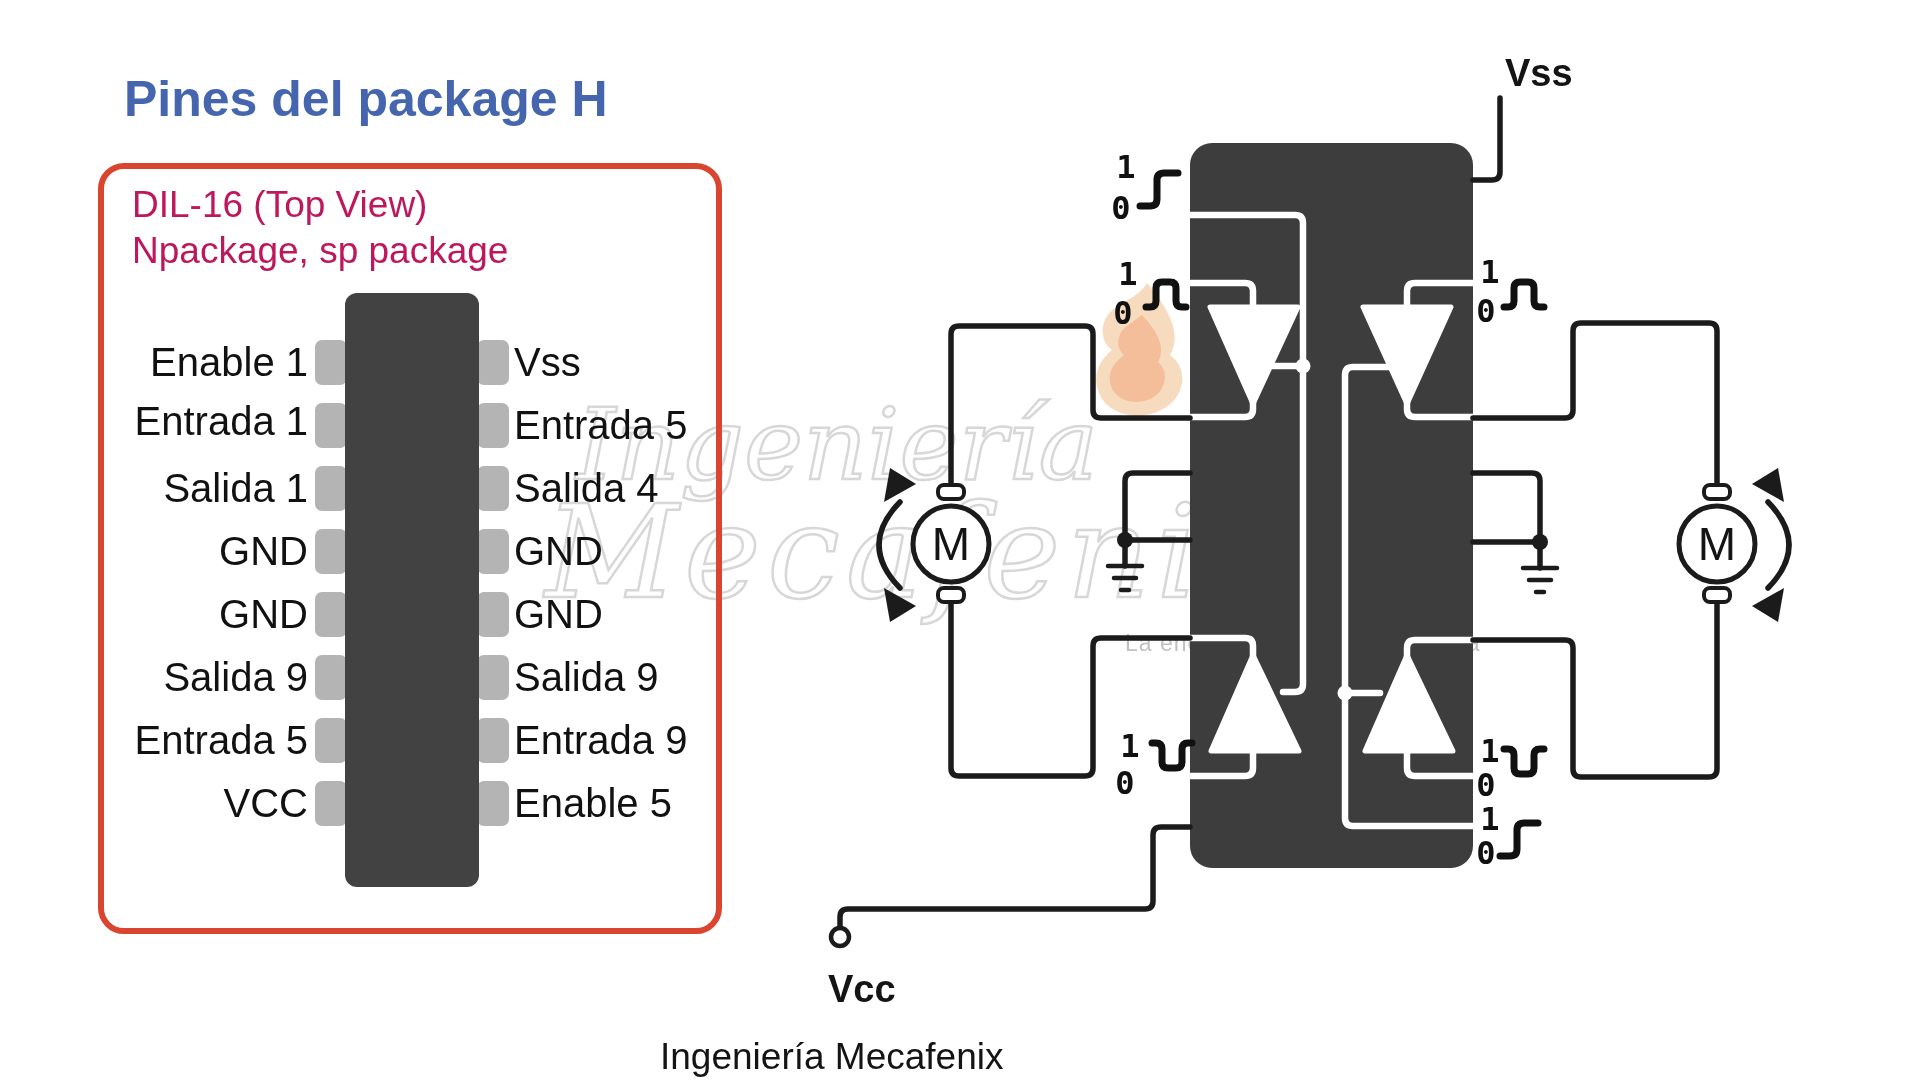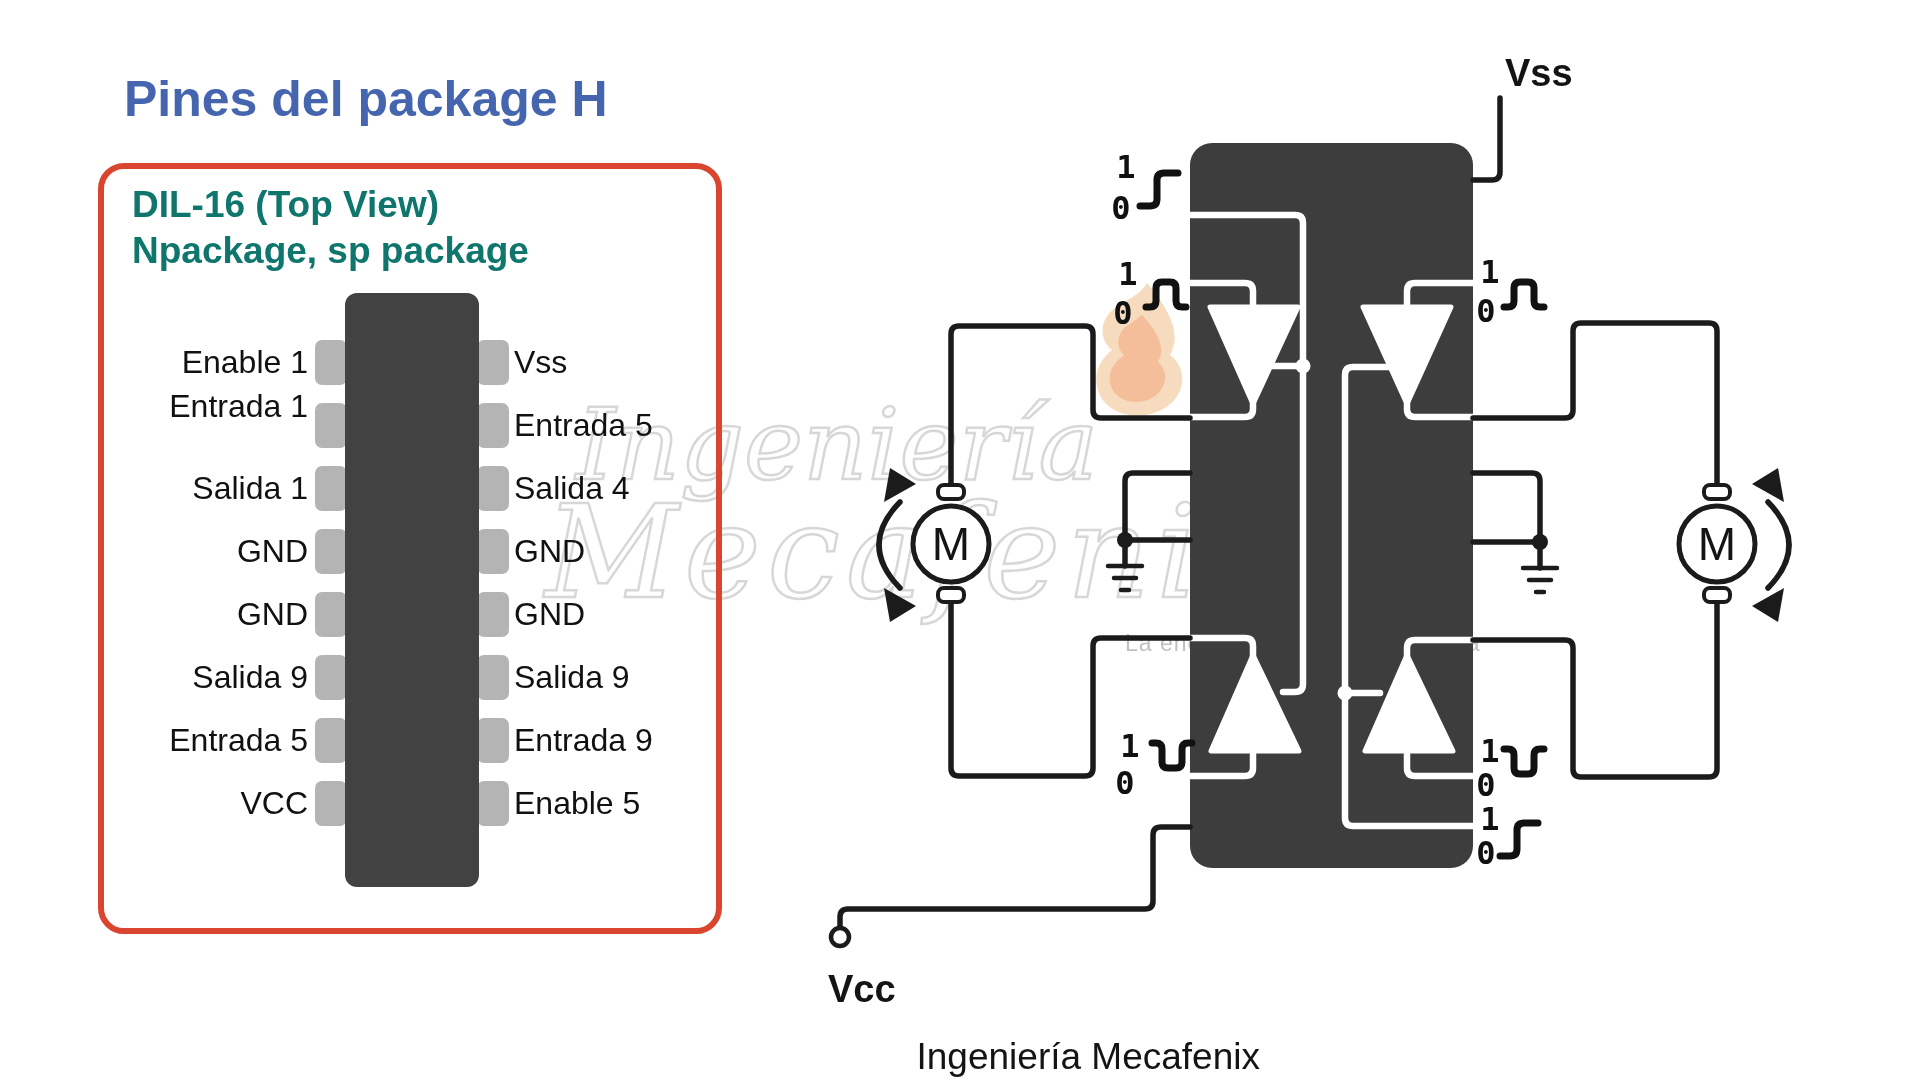--- a/index.html
+++ b/index.html
@@ -3,27 +3,27 @@
 <meta charset="utf-8">
 <style>
   html,body{margin:0;padding:0}
   body{width:1920px;height:1080px;background:#ffffff;overflow:hidden;position:relative;
        font-family:"Liberation Sans",sans-serif;}
   .abs{position:absolute}
 
   
   #page-title{left:124px;top:70px;font-size:50px;font-weight:600;color:#4565ae;z-index:2}
   #pinbox{left:98px;top:163px;width:612px;height:759px;border:6px solid #d9452f;border-radius:26px;z-index:1}
-  .bhead{left:132px;font-size:37px;font-weight:700;color:#0f766e;z-index:2}
+  .bhead{left:132px;font-size:37px;font-weight:400;color:#be185d;z-index:2}
   #bhead1{top:184px}
   #bhead2{top:230px}
   #chip-body{left:345px;top:293px;width:134px;height:594px;background:#424242;border-radius:12px;z-index:3}
   .pin{width:32px;height:45px;background:#b4b4b4;border-radius:7px;z-index:2}
   .pin.l{left:315px}.pin.r{left:477px}
-  .plabel{font-size:32px;font-weight:500;color:#111;height:50px;line-height:50px;white-space:nowrap;z-index:2}
+  .plabel{font-size:40px;font-weight:500;color:#111;height:50px;line-height:50px;white-space:nowrap;z-index:2}
   .plabel.l{left:84px;width:224px;text-align:right}
   .plabel.r{left:514px;width:260px;text-align:left}
 
   
   .wm{font-family:"DejaVu Serif",serif;font-style:italic;z-index:0;white-space:nowrap;
       color:rgba(255,255,255,0.5);-webkit-text-stroke:2.5px rgba(140,140,140,0.35)}
   #wm-word1{left:576px;top:386px;font-size:100px}
   #wm-word2{left:545px;top:476px;font-size:130px;letter-spacing:6px}
   #wm-tagline{left:1125px;top:630px;font-size:23px;font-style:normal;letter-spacing:1px;
       color:rgba(140,140,140,0.55);z-index:0;font-family:"Liberation Sans",sans-serif;white-space:nowrap}
@@ -34,21 +34,21 @@
   .wht{stroke:#ffffff;stroke-width:6.5;fill:none;stroke-linecap:round;stroke-linejoin:round}
   .tri{fill:#ffffff;stroke:#ffffff;stroke-width:5;stroke-linejoin:round}
   .sig{stroke:#111111;stroke-width:7;fill:none;stroke-linecap:round;stroke-linejoin:round}
   .gnd{stroke:#1b1b1b;stroke-width:4.5;fill:none;stroke-linecap:round}
   .num{font-family:"DejaVu Sans Mono",monospace;font-size:32px;font-weight:600;fill:#111}
   .biglabel{font-family:"Liberation Sans",sans-serif;font-size:38px;font-weight:600;fill:#141414}
   .mlabel{font-family:"Liberation Sans",sans-serif;font-size:46px;fill:#141414}
   .head{fill:#1b1b1b;stroke:none}
 
   
-  #caption{left:660px;top:1036px;width:600px;text-align:right;font-size:37px;font-weight:500;color:#141414;z-index:2}
+  #caption{left:660px;top:1036px;width:600px;text-align:left;font-size:37px;font-weight:500;color:#141414;z-index:2}
 </style>
 </head>
 <body>
 
 <div class="abs wm" id="wm-word1">Ingeniería</div>
 <div class="abs wm" id="wm-word2">Mecafenix</div>
 <div class="abs" id="wm-tagline">La enciclopedia de la ingeniería</div>
 
 <div class="abs" id="page-title">Pines del package H</div>
 
@@ -69,21 +69,21 @@
 <div class="abs pin r" style="top:466px"></div>
 <div class="abs pin r" style="top:529px"></div>
 <div class="abs pin r" style="top:592px"></div>
 <div class="abs pin r" style="top:655px"></div>
 <div class="abs pin r" style="top:718px"></div>
 <div class="abs pin r" style="top:781px"></div>
 
 <div class="abs" id="chip-body"></div>
 
 <div class="abs plabel l" style="top:337px">Enable 1</div>
-<div class="abs plabel l" style="top:381px">Entrada 1</div>
+<div class="abs plabel l" style="top:396px">Entrada 1</div>
 <div class="abs plabel l" style="top:463px">Salida 1</div>
 <div class="abs plabel l" style="top:526px">GND</div>
 <div class="abs plabel l" style="top:589px">GND</div>
 <div class="abs plabel l" style="top:652px">Salida 9</div>
 <div class="abs plabel l" style="top:715px">Entrada 5</div>
 <div class="abs plabel l" style="top:778px">VCC</div>
 <div class="abs plabel r" style="top:337px">Vss</div>
 <div class="abs plabel r" style="top:400px">Entrada 5</div>
 <div class="abs plabel r" style="top:463px">Salida 4</div>
 <div class="abs plabel r" style="top:526px">GND</div>

